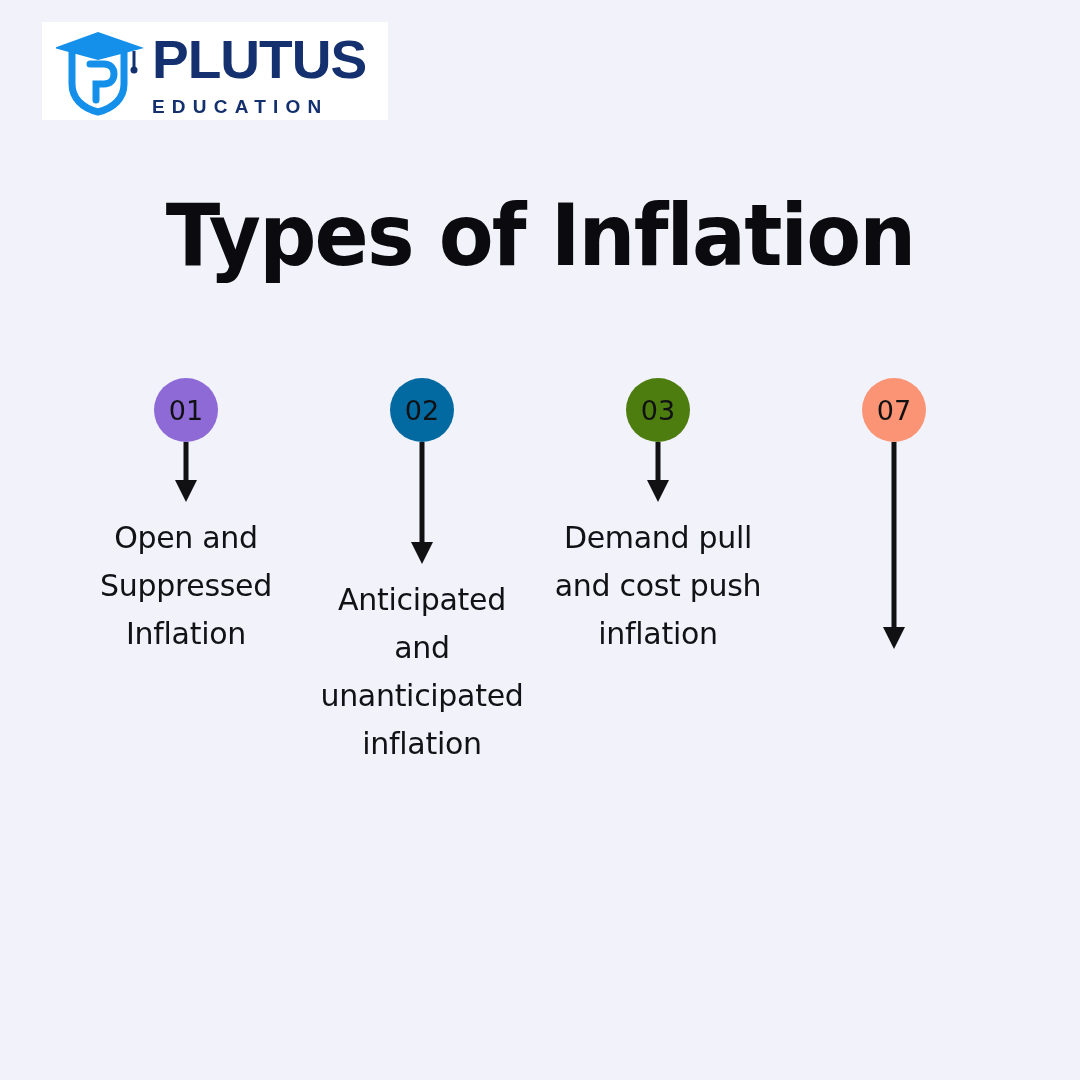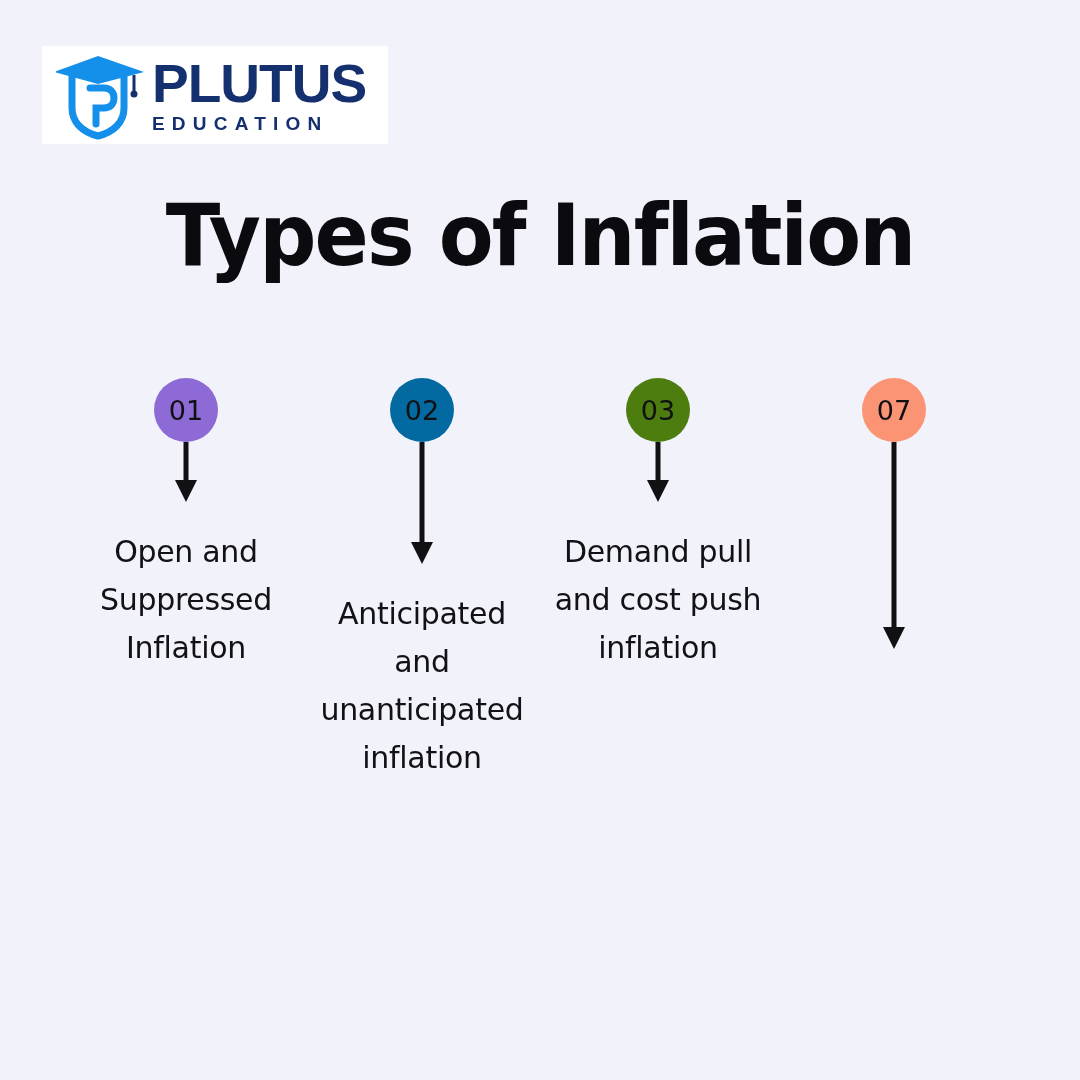--- a/index.html
+++ b/index.html
@@ -13,21 +13,21 @@
     background: #f2f3fa;
     font-family: "Liberation Sans", sans-serif;
     overflow: hidden;
     position: relative;
   }
 
   
   .logo-box {
     position: absolute;
     left: 42px;
-    top: 46px;
+    top: 22px;
     width: 346px;
     height: 98px;
     background: #ffffff;
     display: flex;
     align-items: center;
   }
   .logo-mark {
     position: absolute;
     left: 14px;
     top: 4px;
@@ -52,21 +52,21 @@
     transform-origin: left center;
     white-space: nowrap;
   }
   .logo-education {
     font-family: "Liberation Sans", sans-serif;
     font-weight: bold;
     font-size: 19px;
     letter-spacing: 7.2px;
     color: #14306e;
     line-height: 22px;
-    margin-top: 3px;
+    margin-top: 10px;
     white-space: nowrap;
   }
 
   
   .page-title {
     position: absolute;
     left: 0;
     top: 183px;
     width: 1080px;
     text-align: center;
@@ -113,21 +113,21 @@
   }
   .step-label {
     font-family: "DejaVu Sans", sans-serif;
     font-size: 30px;
     line-height: 48px;
     font-weight: normal;
     color: #121216;
     text-align: center;
     letter-spacing: -0.3px;
     white-space: pre-line;
-    margin-top: 22px;
+    margin-top: 8px;
   }
 </style>
 </head>
 <body style="background: rgb(242, 243, 250);">
 
 <div class="logo-box">
 
   <div class="logo-mark">
     <svg viewBox="0 0 92 92" width="92" height="92" aria-hidden="true">
 

